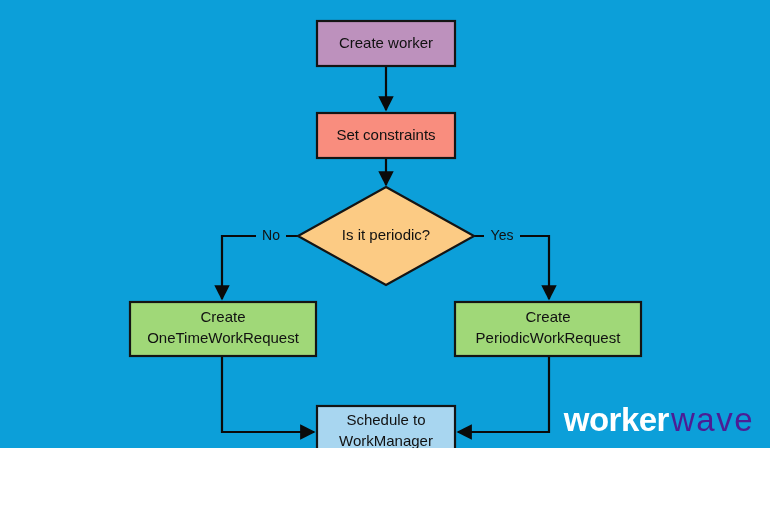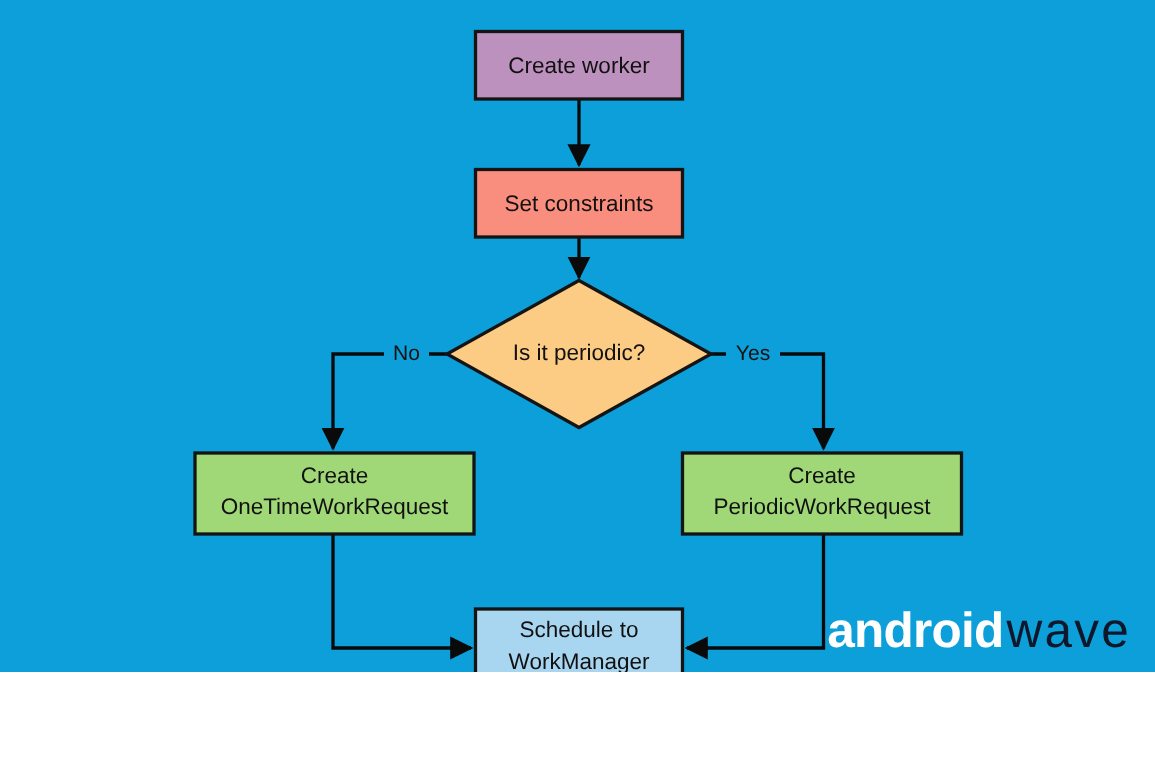--- a/index.html
+++ b/index.html
@@ -63,21 +63,21 @@
     font-size: 33px;
     font-weight: bold;
     color: #ffffff;
     letter-spacing: -0.5px;
     line-height: 1;
   }
   .wm-wave {
     font-family: "Liberation Sans", sans-serif;
     font-size: 33px;
     font-weight: normal;
-    color: #0f172a;
+    color: #4c1d95;
     letter-spacing: 1.5px;
     line-height: 1;
     margin-left: 2px;
   }
 </style>
 </head>
 <body>
 
 <div id="canvas">
 
@@ -138,17 +138,17 @@
       <text class="edge-label" x="271" y="236">No</text>
     </g>
 
     <g>
       <rect class="label-bg" x="484" y="226" width="36" height="20"></rect>
       <text class="edge-label" x="502" y="236">Yes</text>
     </g>
   </svg>
 
   <div id="watermark">
-    <span class="wm-android">android</span>
+    <span class="wm-android">worker</span>
     <span class="wm-wave">wave</span>
   </div>
 
 </div>
 
 </body></html>

